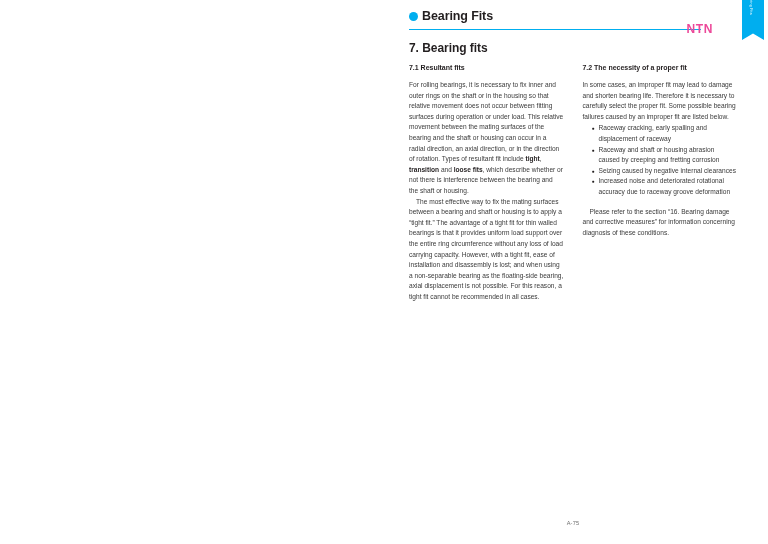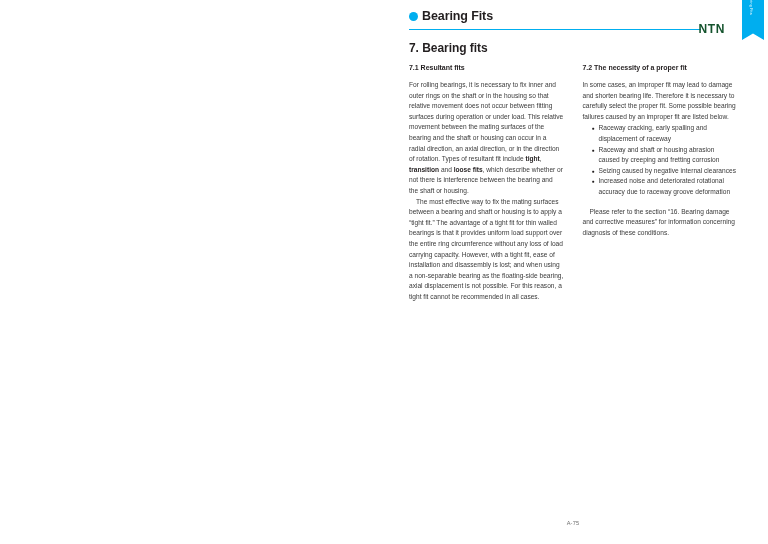--- a/index.html
+++ b/index.html
@@ -85,26 +85,26 @@
   .header-rule {
     position: absolute;
     left: 0;
     top: 29px;
     width: 292px;
     height: 1.4px;
     background: #00AEEF;
   }
   .ntn-logo {
     position: absolute;
-    right: 12px;
+    right: 24px;
     top: 22px;
     font-size: 12px;
     font-weight: bold;
     letter-spacing: 0.6px;
-    color: #14532d;
+    color: #ec4899;
     font-family: "Liberation Sans", sans-serif;
     text-align: right;
   }
 
   
   .chapter-heading {
     margin-top: 7px;
     font-size: 12px;
     font-weight: bold;
     letter-spacing: -0.05px;

